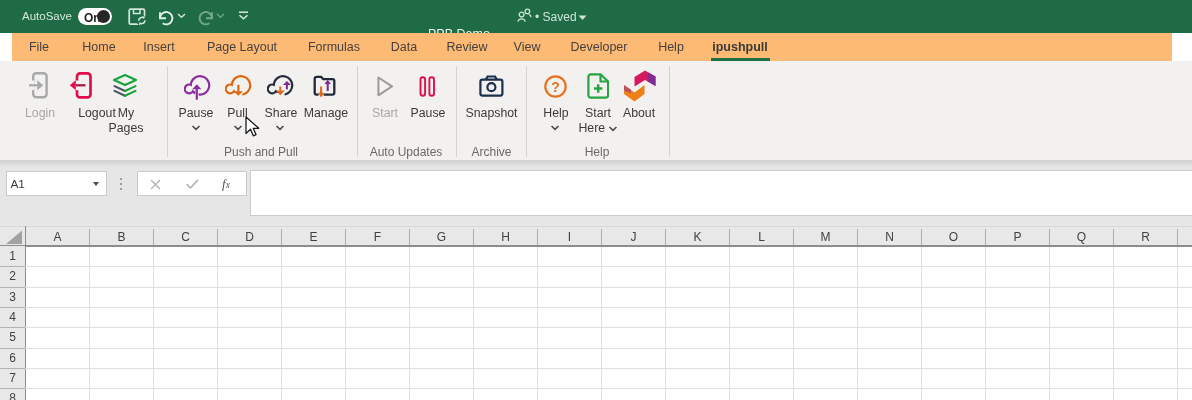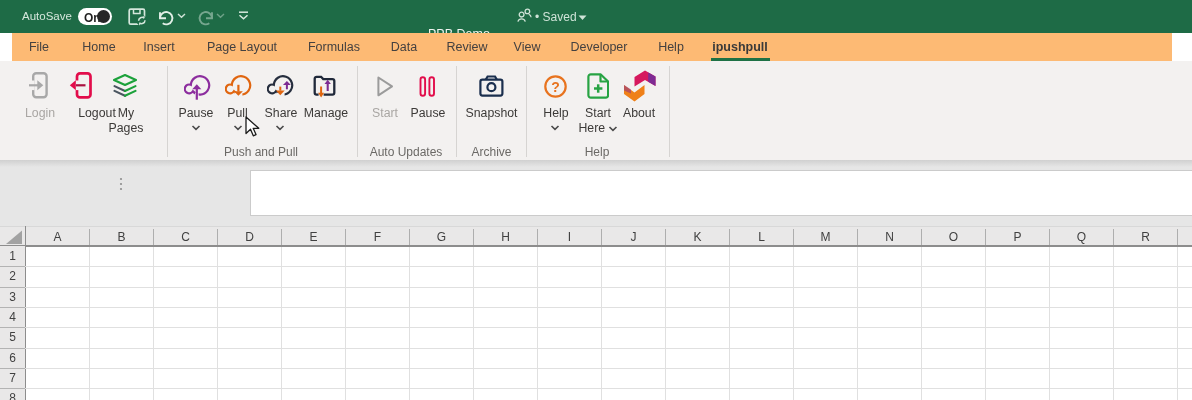--- a/index.html
+++ b/index.html
@@ -250,25 +250,39 @@
 
   <div class="glabel" style="left:261px;">Push and Pull</div>
 </div>
 
 <svg class="abs" style="left:245px; top:116px; z-index:50;" width="15" height="22" viewBox="0 0 15 22">
   <path d="M1 1 V17.5 L5.5 13.3 L8.3 19.8 L11 18.6 L8.2 12.3 L13.8 12.3 Z" fill="#fff" stroke="#1c1c1c" stroke-width="1.3" stroke-linejoin="round"></path>
 </svg>
 
 <div id="fbar">
   <div id="fbar-shadow"></div>
+  <div class="whitebox" id="namebox">
+    <span class="a1">A1</span>
+    <span class="tri"></span>
+  </div>
   <svg class="abs" style="left:119px; top:17px;" width="4" height="14" viewBox="0 0 4 14">
     <circle cx="2" cy="2" r="1.1" fill="#8f8f8f"></circle>
       <circle cx="2" cy="7" r="1.1" fill="#8f8f8f"></circle>
       <circle cx="2" cy="12" r="1.1" fill="#8f8f8f"></circle>
   </svg>
+  <div class="whitebox" id="fxbtns">
+    <svg class="abs" style="left:11px; top:5.5px;" width="13" height="13" viewBox="0 0 13 13">
+      <line x1="2" y1="2" x2="11" y2="11" stroke="#b5b5b5" stroke-width="1.5"></line>
+      <line x1="11" y1="2" x2="2" y2="11" stroke="#b5b5b5" stroke-width="1.5"></line>
+    </svg>
+    <svg class="abs" style="left:47px; top:6px;" width="15" height="12" viewBox="0 0 15 12">
+      <path d="M1.5 6 L5.5 9.8 L13 1.8" fill="none" stroke="#b5b5b5" stroke-width="1.7"></path>
+    </svg>
+    <span class="abs" style="left:84px; top:4px; font-family:'Liberation Serif',serif; font-style:italic; font-size:13px; color:#555;">f<span style="font-size:9.5px;font-style:italic;">x</span></span>
+  </div>
   <div class="whitebox" id="finput"></div>
 </div>
 
 <div id="grid">
   <div id="colhead">
       <span class="cl" style="left:57.5px;">A</span>
       <span class="cl" style="left:121.5px;">B</span>
       <span class="cl" style="left:185.5px;">C</span>
       <span class="cl" style="left:249.5px;">D</span>
       <span class="cl" style="left:313.5px;">E</span>

